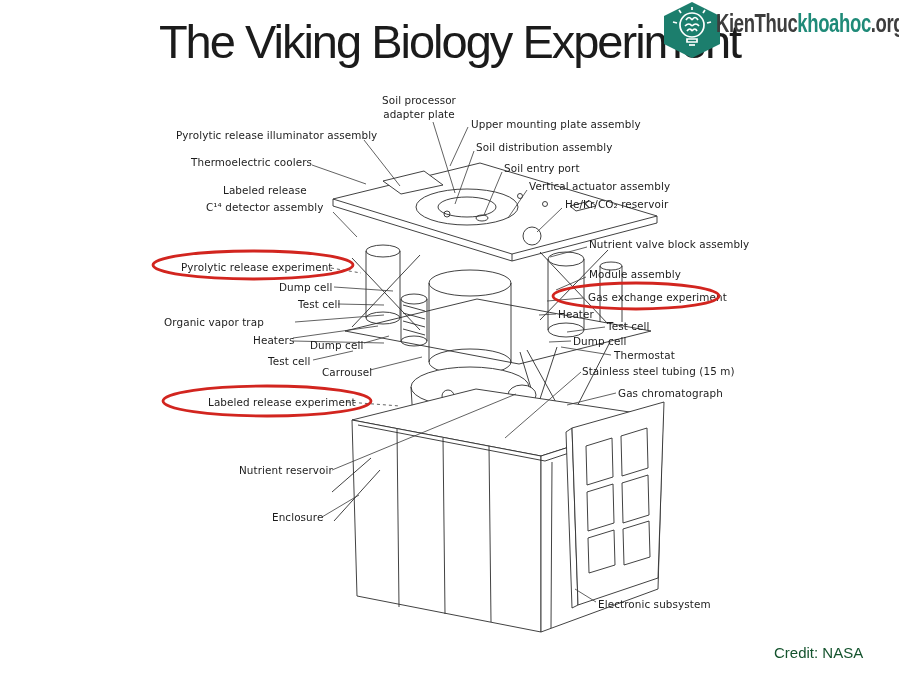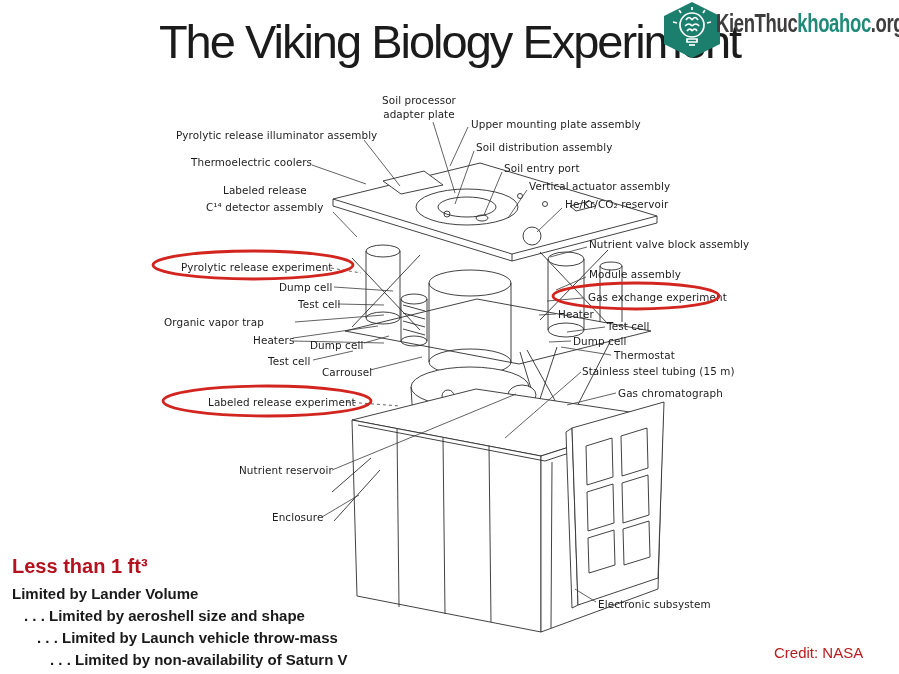--- a/index.html
+++ b/index.html
@@ -16,21 +16,21 @@
   .lt-dark{color:#3d3d3d;}
   .lt-teal{color:#1f8a78;}
   .diagram{position:absolute;left:150px;top:85px;}
   .notes{position:absolute;left:12px;top:555px;color:#1a1a1a;}
   .notes-headline{font-size:20px;font-weight:700;color:#b5121f;margin:0 0 5px 0;}
   .note-line{font-size:15px;font-weight:700;line-height:22px;}
   .ind-0{padding-left:0;}
   .ind-1{padding-left:12px;}
   .ind-2{padding-left:25px;}
   .ind-3{padding-left:38px;}
-  .credit{position:absolute;left:774px;top:644px;font-size:15px;color:#b91c1c;}
+  .credit{position:absolute;left:774px;top:644px;font-size:15px;color:#14532d;}
 </style>
 </head>
 <body>
 
 <div class="slide">
 
   <h1 class="title">The Viking Biology Experiment</h1>
 
   <div class="logo">
     <svg class="logo-hex" width="60" height="58" viewBox="0 0 60 58">
@@ -211,23 +211,16 @@
       <text x="598" y="608">Electronic subsystem</text>
     </g>
 
     <g fill="none" stroke-width="2.8">
       <ellipse cx="253" cy="265" rx="100" ry="14" stroke="#d2251f"></ellipse>
       <ellipse cx="636" cy="296" rx="83" ry="13" stroke="#d2251f"></ellipse>
       <ellipse cx="267" cy="401" rx="104" ry="15" stroke="#d2251f"></ellipse>
     </g>
   </svg>
 
-  <div class="notes">
-    <div class="notes-headline">Less than 1 ft³</div>
-    <div class="note-line ind-0">Limited by Lander Volume</div>
-    <div class="note-line ind-1">. . . Limited by aeroshell size and shape</div>
-    <div class="note-line ind-2">. . . Limited by Launch vehicle throw-mass</div>
-    <div class="note-line ind-3">. . . Limited by non-availability of Saturn V</div>
-  </div>
 
   <div class="credit">Credit: NASA</div>
 
 </div>
 
 </body></html>

